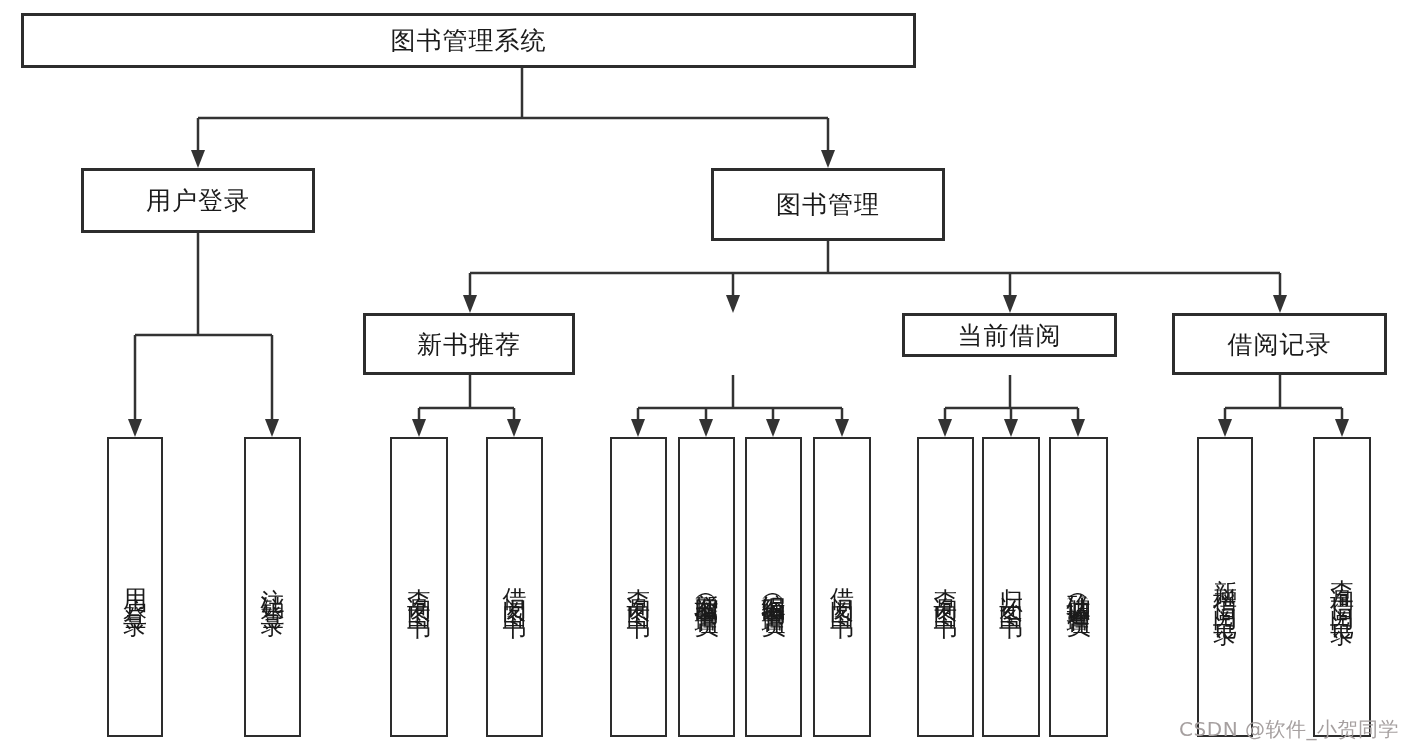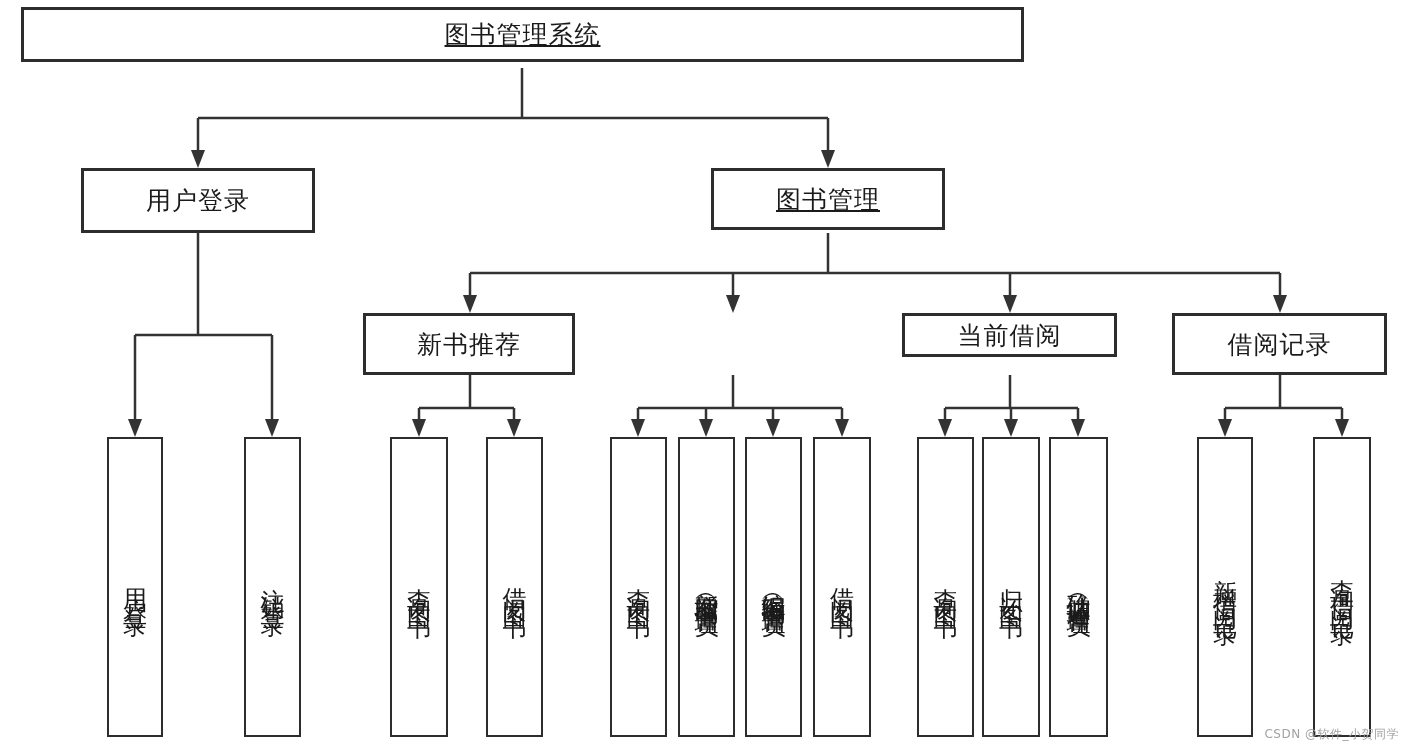--- a/index.html
+++ b/index.html
@@ -54,21 +54,21 @@
     color: #1a1a1a;
     white-space: nowrap;
   }
   .vbox .vtext.tight {
     letter-spacing: 3px;
   }
   #watermark {
     position: absolute;
     right: 6px;
     bottom: 4px;
-    font-size: 12px;
+    font-size: 20px;
     color: #a6a0a0;
     letter-spacing: 0.5px;
     z-index: 3;
   }
 </style>
 </head>
 <body>
 
 <div id="canvas">
 
@@ -131,28 +131,28 @@
       <polygon points="766,419 780,419 773,437"></polygon>
       <polygon points="835,419 849,419 842,437"></polygon>
       <polygon points="938,419 952,419 945,437"></polygon>
       <polygon points="1004,419 1018,419 1011,437"></polygon>
       <polygon points="1071,419 1085,419 1078,437"></polygon>
       <polygon points="1218,419 1232,419 1225,437"></polygon>
       <polygon points="1335,419 1349,419 1342,437"></polygon>
     </g>
   </svg>
 
-  <div class="hbox" style="left:21px; top:7px; width:1003px; height:55px;text-decoration:underline;">
+  <div class="hbox" style="left:21px; top:13px; width:895px; height:55px;">
     <span>图书管理系统</span>
   </div>
 
   <div class="hbox" style="left:81px; top:168px; width:234px; height:65px;">
     <span>用户登录</span>
   </div>
-  <div class="hbox" style="left:711px; top:168px; width:234px; height:62px;text-decoration:underline;">
+  <div class="hbox" style="left:711px; top:168px; width:234px; height:73px;">
     <span>图书管理</span>
   </div>
 
   <div class="hbox" style="left:363px; top:313px; width:212px; height:62px;font-family:Liberation Mono, monospace;">
     <span>新书推荐</span>
   </div>
   <div class="hbox" style="left:902px; top:313px; width:215px; height:44px;">
     <span>当前借阅</span>
   </div>
   <div class="hbox" style="left:1172px; top:313px; width:215px; height:62px;">

